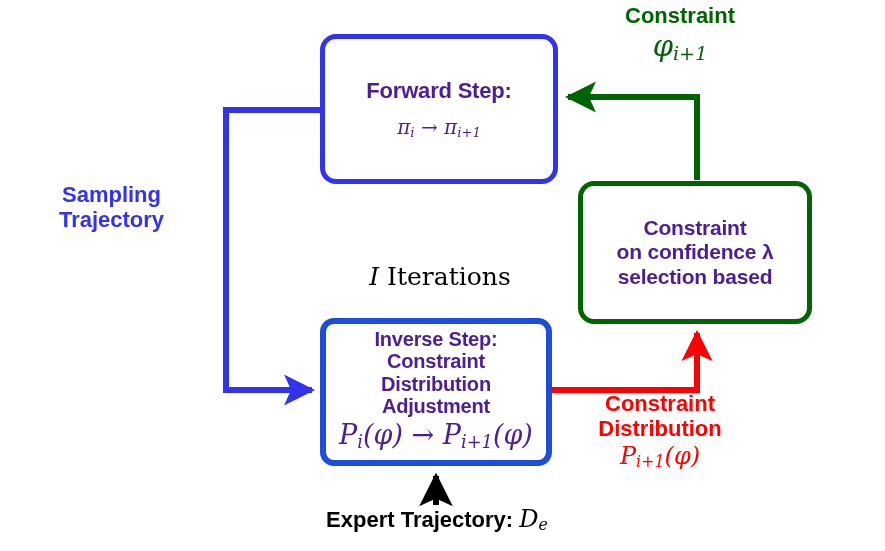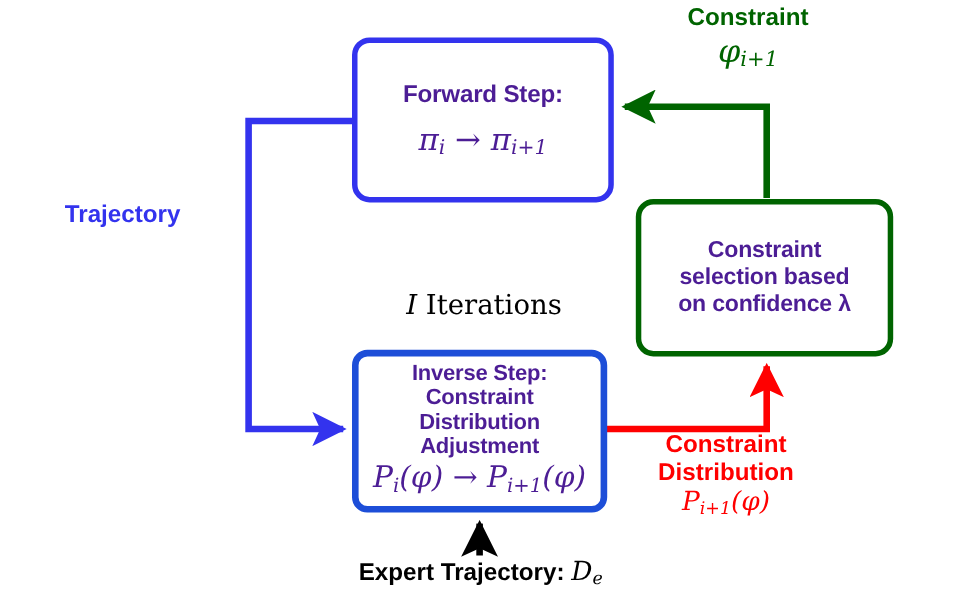--- a/index.html
+++ b/index.html
@@ -36,21 +36,21 @@
   }
   .node .ttl {
     font-weight: bold;
     font-size: 21px;
     line-height: 1.16;
     letter-spacing: -0.2px;
   }
   .node .mth {
     font-family: "DejaVu Serif", serif;
     font-style: italic;
-    font-size: 28px;
+    font-size: 20px;
     line-height: 1.1;
     margin-top: 13px;
     white-space: nowrap;
   }
   #box-forward {
     left: 320px; top: 34px; width: 238px; height: 150px;
     border: 5px solid #3333ee;
     border-radius: 16px;
   }
   #box-forward .ttl { font-size: 22px; }
@@ -159,37 +159,38 @@
     <div class="ttl">Forward Step:</div>
     <div class="mth">
       <span>π</span><sub>i</sub>
       <span>→</span>
       <span>π</span><sub>i+1</sub>
     </div>
   </div>
 
   <div class="node" id="box-select">
     <div class="ttl">Constraint</div>
+    <div class="ttl">on confidence λ</div>
     <div class="ttl">selection based</div>
-    <div class="ttl">on confidence λ</div>
   </div>
 
   <div class="node" id="box-inverse">
     <div class="ttl">Inverse Step:</div>
     <div class="ttl">Constraint</div>
     <div class="ttl">Distribution</div>
     <div class="ttl">Adjustment</div>
     <div class="mth">
       <span>P</span><sub>i</sub><span>(φ)</span>
       <span>→</span>
       <span>P</span><sub>i+1</sub><span>(φ)</span>
     </div>
   </div>
 
   <div class="label" id="label-sampling">
+    <div>Sampling</div>
     <div>Trajectory</div>
   </div>
 
   <div class="label" id="label-constraint">
     <div>Constraint</div>
     <span class="mth"><span>φ</span><sub>i+1</sub></span>
   </div>
 
   <div class="label" id="label-cdist">
     <div>Constraint</div>

